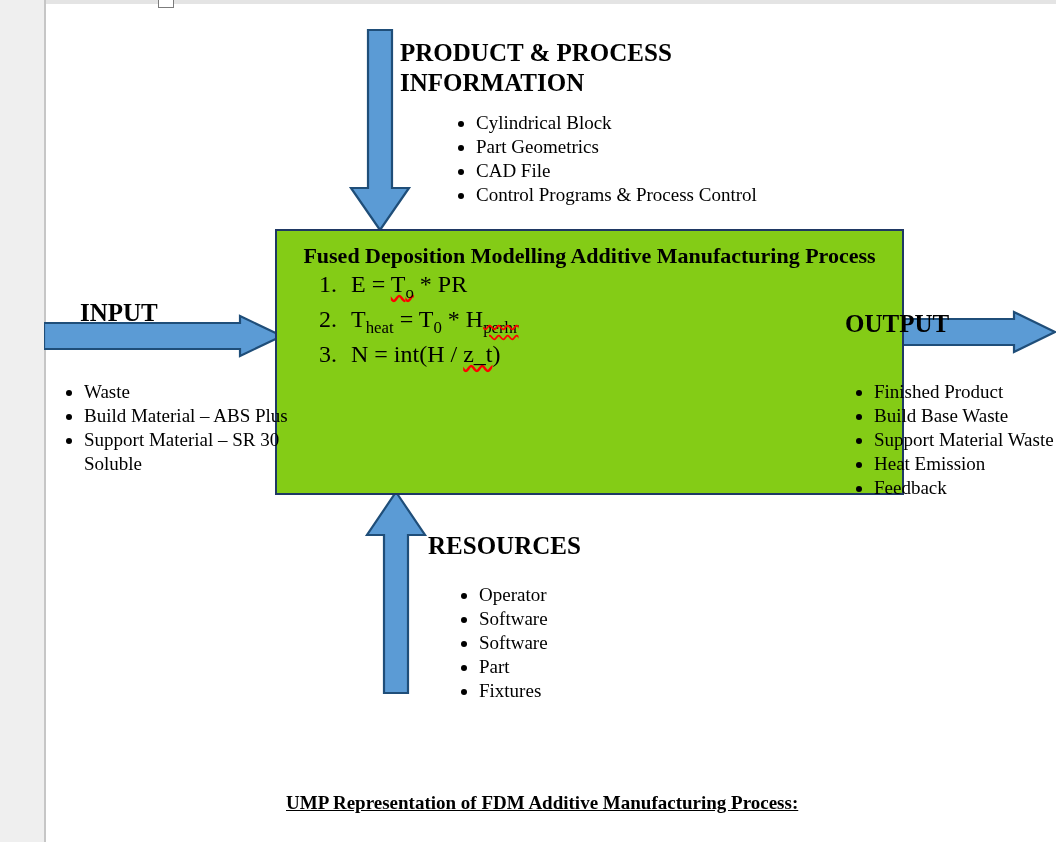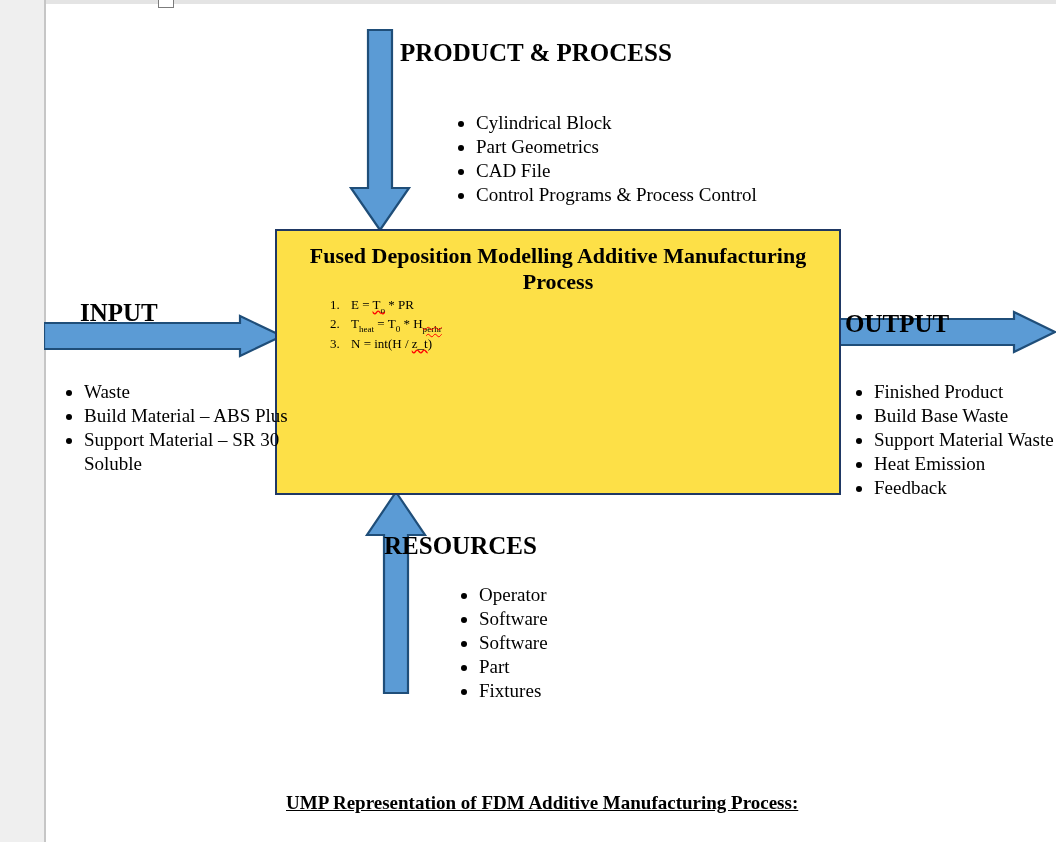--- a/index.html
+++ b/index.html
@@ -38,41 +38,41 @@
     border: 1px solid #7c7c7c;
     border-top: none;
     background: #ffffff;
     box-sizing: border-box;
   }
 
   
   #process-box {
     position: absolute;
     left: 275px; top: 229px;
-    width: 566px; height: 266px;
+    width: 629px; height: 266px;
     border: 2px solid #1f3864;
-    background: #fde047;
+    background: #84cc16;
     box-sizing: border-box;
     z-index: 5;
   }
   #process-title {
     text-align: center;
     font-weight: bold;
     font-size: 22px;
     line-height: 1.2;
     padding: 12px 22px 0 22px;
   }
   #transform-heading {
     font-size: 19px;
     padding: 22px 0 0 14px;
   }
   #equation-list {
     margin: 0;
     padding: 0 0 0 66px;
-    font-size: 13px;
+    font-size: 24px;
     line-height: 1.32;
     list-style-type: decimal;
   }
   #equation-list li { padding-left: 8px; }
   .sub { font-size: 0.7em; vertical-align: sub; }
   .squiggle {
     text-decoration: underline wavy #ff0000;
     text-decoration-skip-ink: none;
   }
   .strike-squiggle {
@@ -85,21 +85,21 @@
   .sec-heading {
     position: absolute;
     font-weight: bold;
     font-size: 25px;
     line-height: 1.2;
     z-index: 6;
   }
   #heading-product  { left: 400px; top: 38px;  width: 300px; }
   #heading-input    { left: 80px;  top: 298px; }
   #heading-output   { left: 845px; top: 309px; }
-  #heading-resources{ left: 384px; top: 531px; }
+  #heading-resources{ left: 428px; top: 531px; }
 
   
   .blist {
     position: absolute;
     margin: 9px;
     padding-left: 20px;
     font-size: 19px;
     line-height: 1.26;
     list-style-type: disc;
     z-index: 6;
@@ -133,20 +133,21 @@
 <div id="doc-left-margin"></div>
 <div id="doc-top-rule"></div>
 <div id="doc-tab-marker"></div>
 
 <svg class="arrow" id="arrow-product" viewBox="0 0 64 205" preserveAspectRatio="none">
   <polygon points="20,2 44,2 44,160 61,160 32,202 3,160 20,160" fill="#5B9BD5" stroke="#1F4E79" stroke-width="2.2" stroke-linejoin="miter"></polygon>
 </svg>
 
 <div class="sec-heading" id="heading-product">
   <div>PRODUCT &amp; PROCESS</div>
+  <div>INFORMATION</div>
 </div>
 
 <ul class="blist" id="list-product">
   <li>Cylindrical Block</li>
   <li>Part Geometrics</li>
   <li>CAD File</li>
   <li>Control Programs &amp; Process Control</li>
 </ul>
 
 <svg class="arrow" id="arrow-input" viewBox="0 0 240 44" preserveAspectRatio="none">

